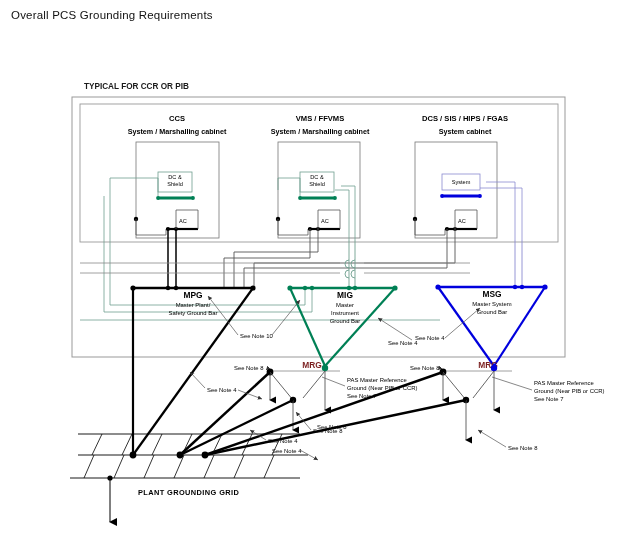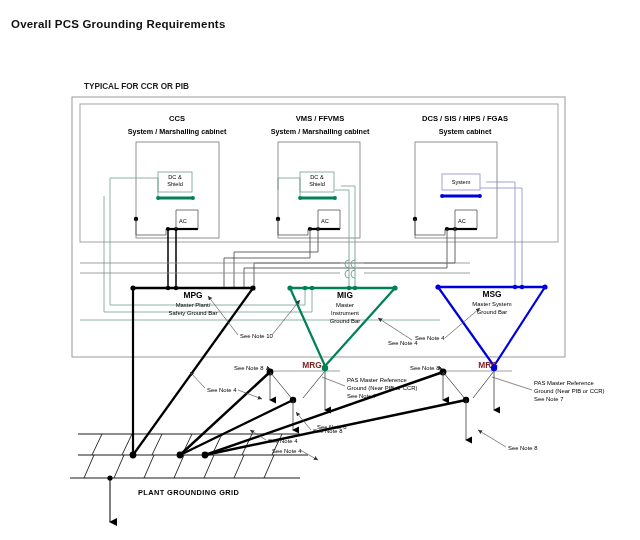--- a/index.html
+++ b/index.html
@@ -5,22 +5,22 @@
   html,body{margin:0;padding:0;}
   body{
     width:640px;height:540px;
     background:#ffffff;
     font-family:"Liberation Sans", sans-serif;
     color:#000;
     overflow:hidden;
     position:relative;
   }
   #page-title{
-    position:absolute;left:11px;top:18px;
-    font-size:11.5px;font-weight:bold;letter-spacing:.2px;
+    position:absolute;left:11px;top:9px;
+    font-size:11.5px;font-weight:normal;letter-spacing:.2px;
     color:#111;
   }
   #diagram{position:absolute;left:0;top:0;width:640px;height:540px;}
   svg text{font-family:"Liberation Sans", sans-serif;}
   .t-head{font-size:7.6px;font-weight:bold;fill:#000;}
   .t-sub{font-size:7.2px;font-weight:bold;fill:#000;}
   .t-typ{font-size:8.2px;font-weight:bold;fill:#1a1a1a;}
   .t-bar{font-size:5.6px;fill:#000;}
   .t-bold-lbl{font-size:8.4px;font-weight:bold;fill:#000;}
   .t-ital{font-size:5.9px;fill:#000;}

